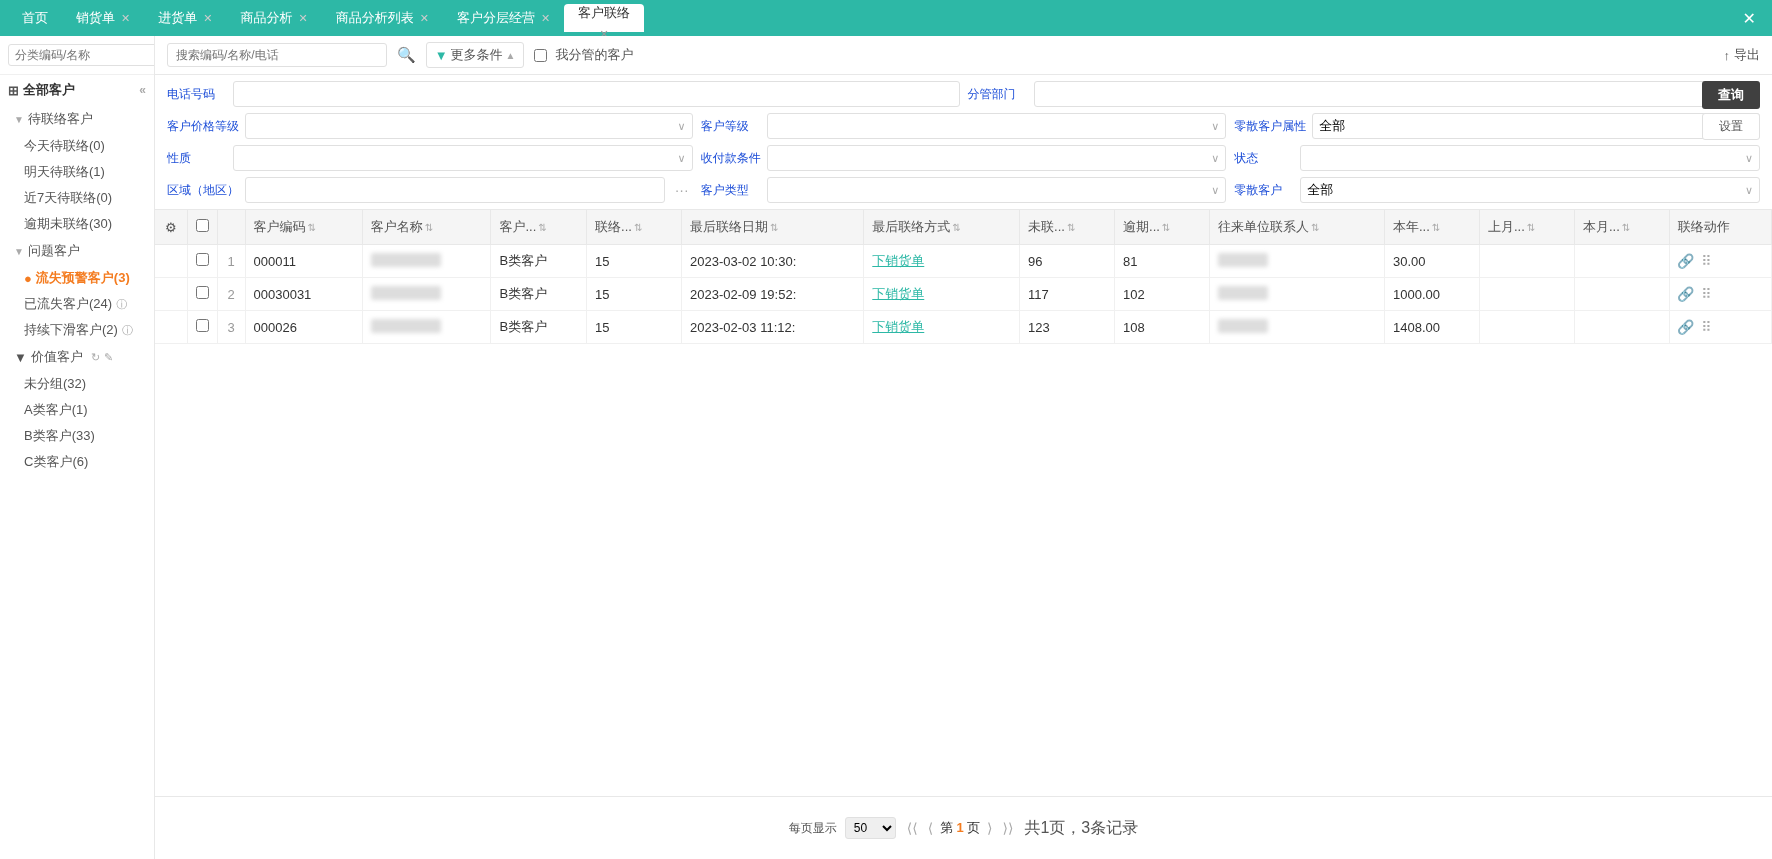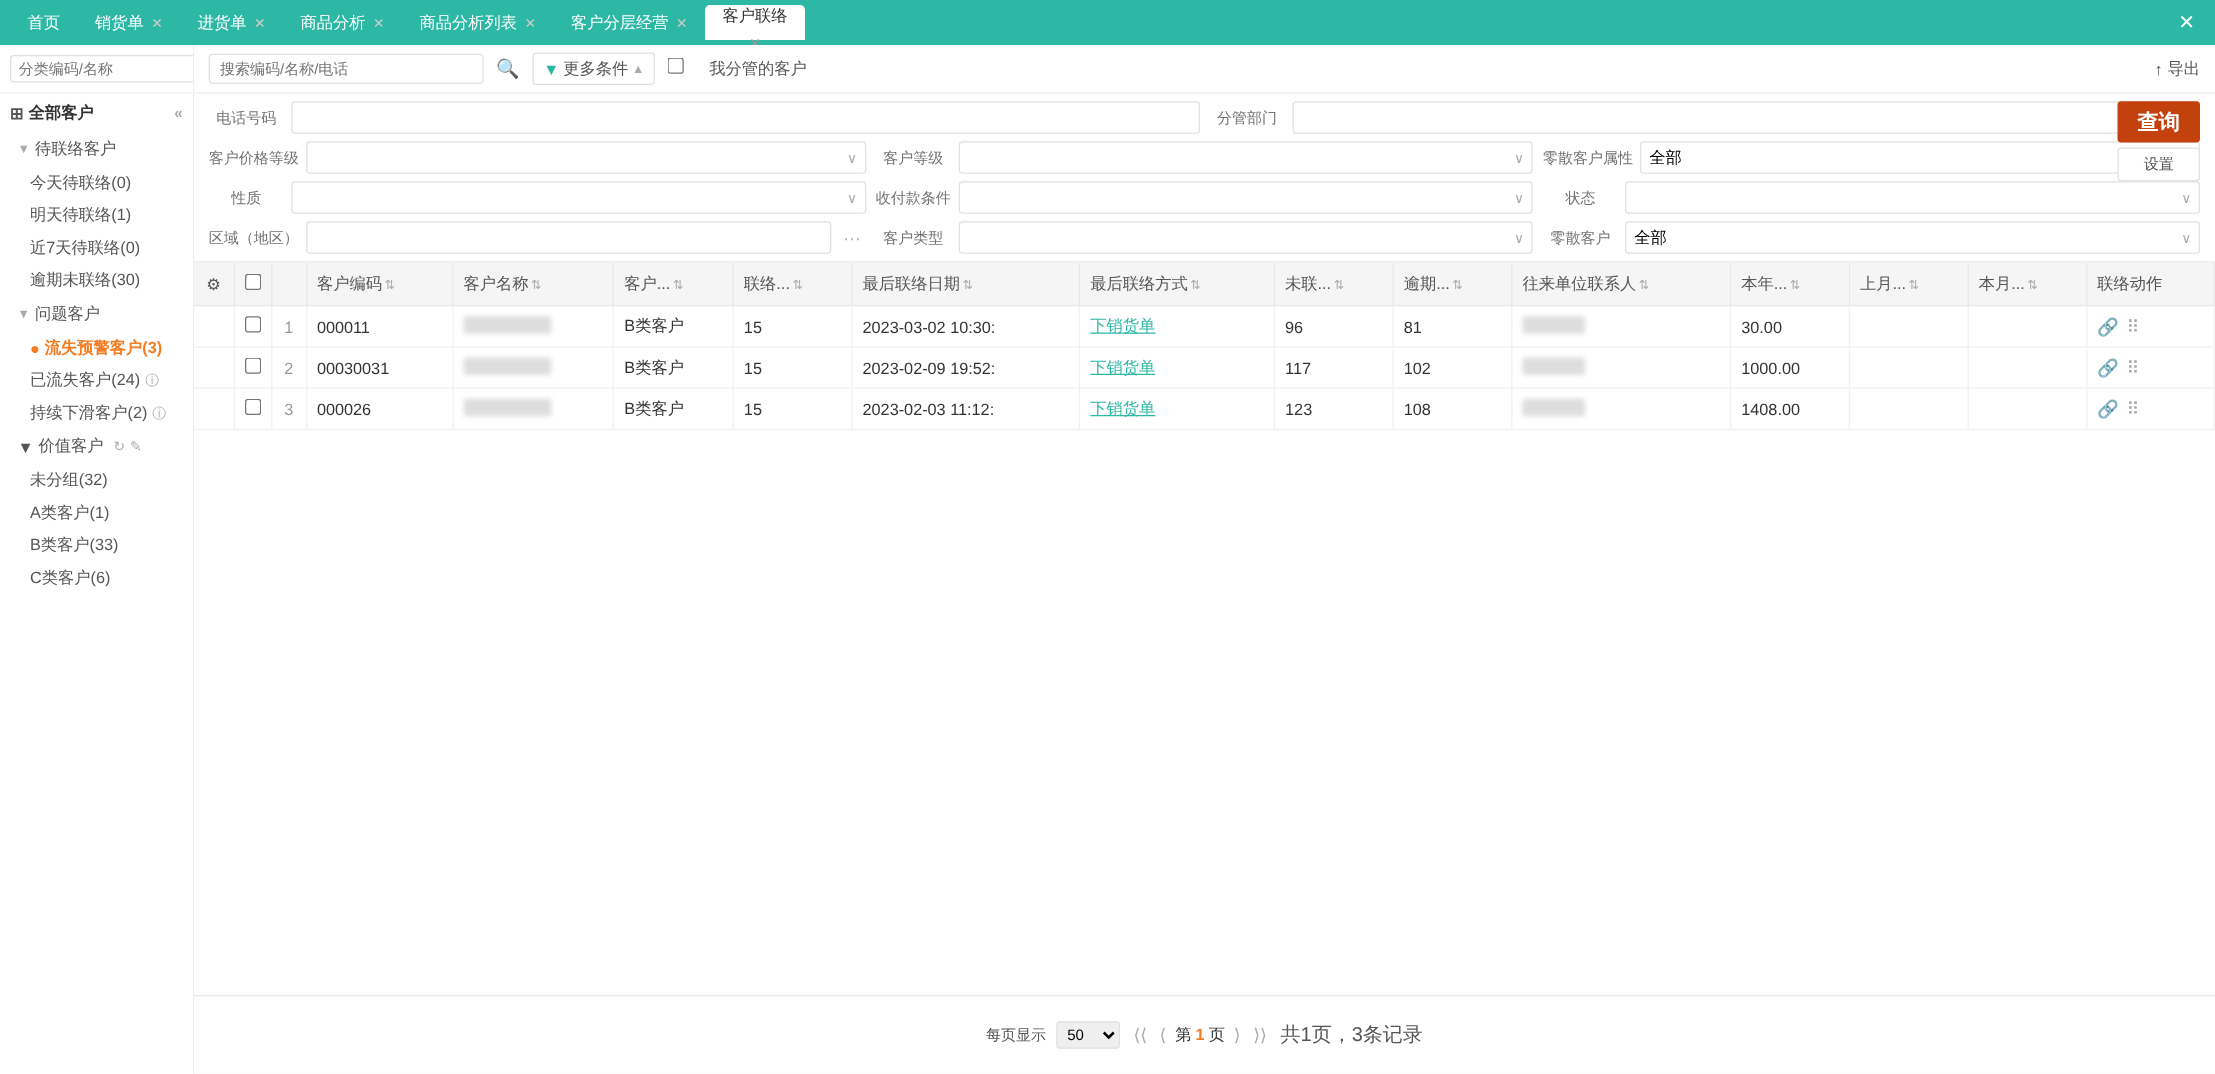--- a/index.html
+++ b/index.html
@@ -34,35 +34,35 @@
     .tooltip-box { background: #fff; border: 1px solid #e0e0e0; border-radius: 3px; padding: 6px 10px; font-size: 12px; color: #666; position: absolute; left: 30px; top: 258px; z-index: 100; box-shadow: 0 2px 8px rgba(0,0,0,0.15); max-width: 180px; line-height: 1.5; }
 
     
     .content-area { flex: 1; display: flex; flex-direction: column; overflow: hidden; background: #f5f5f5; }
 
     
     .filter-bar { background: #fff; border-bottom: 1px solid #e8e8e8; padding: 6px 12px; display: flex; align-items: center; gap: 10px; }
     .filter-search-input { border: 1px solid #e0e0e0; border-radius: 3px; padding: 4px 8px; width: 220px; font-size: 12px; outline: none; color: #999; }
     .filter-search-btn { color: #2db8a6; font-size: 15px; cursor: pointer; }
     .filter-more { display: flex; align-items: center; gap: 3px; color: #555; cursor: pointer; font-size: 12px; border: 1px solid #e0e0e0; border-radius: 3px; padding: 3px 8px; }
-    .filter-checkbox-label { display: flex; align-items: flex-start; gap: 20px; color: #555; font-size: 12px; cursor: pointer; }
+    .filter-checkbox-label { display: flex; align-items: center; gap: 8px; color: #555; font-size: 12px; cursor: pointer; }
     .filter-checkbox-label input { cursor: pointer; }
     .export-btn { margin-left: auto; display: flex; align-items: center; gap: 4px; color: #555; font-size: 12px; cursor: pointer; }
 
     
     .adv-filter { background: #fff; border-bottom: 1px solid #e8e8e8; padding: 6px 12px; position: relative; }
     .adv-filter-row { display: flex; align-items: center; margin-bottom: 6px; gap: 8px; }
     .adv-filter-field { display: flex; align-items: center; flex: 1; gap: 6px; }
-    .adv-filter-label { color: #737373; font-size: 12px; white-space: nowrap; min-width: 60px; text-align: center; }
+    .adv-filter-label { color: #1d4ed8; font-size: 12px; white-space: nowrap; min-width: 60px; text-align: left; }
     .adv-filter-input { flex: 1; border: 1px solid #e0e0e0; border-radius: 3px; padding: 3px 6px; font-size: 12px; outline: none; height: 26px; }
     .adv-filter-select { flex: 1; border: 1px solid #e0e0e0; border-radius: 3px; padding: 3px 6px; font-size: 12px; background: #fff; height: 26px; display: flex; align-items: center; justify-content: space-between; cursor: pointer; }
     .adv-filter-select .arrow { color: #aaa; font-size: 11px; }
     .adv-filter-dots { color: #aaa; cursor: pointer; font-size: 14px; padding: 0 4px; }
     .adv-filter-action { display: flex; flex-direction: column; gap: 4px; position: absolute; right: 12px; top: 6px; }
-    .query-btn { background: #c2410c; color: #fff; border: none; border-radius: 3px; padding: 5px 16px; cursor: pointer; font-size: 17px; font-weight: bold; }
+    .query-btn { background: #404040; color: #fff; border: none; border-radius: 3px; padding: 5px 16px; cursor: pointer; font-size: 13px; font-weight: bold; }
     .settings-btn { background: #fff; color: #555; border: 1px solid #e0e0e0; border-radius: 3px; padding: 4px 12px; cursor: pointer; font-size: 12px; text-align: center; }
 
     
     .table-area { flex: 1; overflow: auto; background: #fff; margin: 0; }
     table { width: 100%; border-collapse: collapse; font-size: 12px; }
     thead tr { background: #f5f5f5; }
     thead th { padding: 8px 8px; border-bottom: 1px solid #e8e8e8; border-right: 1px solid #e8e8e8; color: #555; font-weight: normal; white-space: nowrap; text-align: left; cursor: pointer; }
     thead th .sort-icon { color: #aaa; font-size: 10px; margin-left: 2px; }
     tbody tr { border-bottom: 1px solid #f0f0f0; }
     tbody td { padding: 7px 8px; border-right: 1px solid #f0f0f0; color: #333; white-space: nowrap; }

